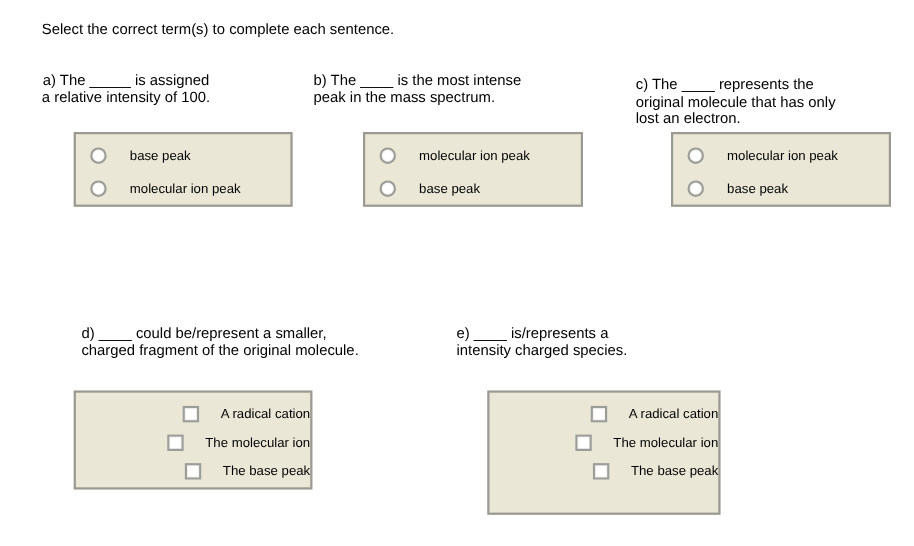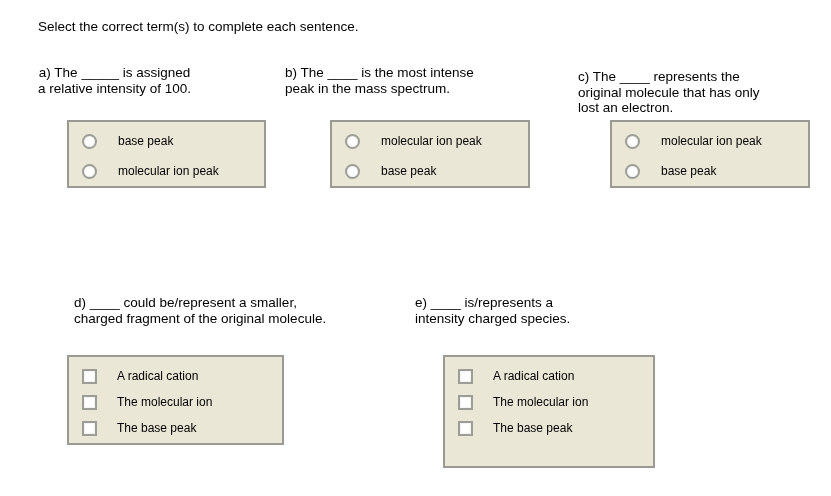--- a/index.html
+++ b/index.html
@@ -77,21 +77,21 @@
   #box-c { left: 610px; top: 120px; width: 200px; height: 68px; }
 
   #box-a .optrow, #box-b .optrow, #box-c .optrow { padding-left: 13px; }
   #box-a .optlabel, #box-b .optlabel, #box-c .optlabel { margin-left: 21px; }
   #box-a .inner, #box-b .inner, #box-c .inner { padding-top: 4px; }
 
   
   #box-d { left: 67px;  top: 355px; width: 217px; height: 90px; }
   #box-e { left: 443px; top: 355px; width: 212px; height: 113px; }
 
-  #box-d .optrow, #box-e .optrow { padding-left: 13px; }
+  #box-d .optrow, #box-e .optrow { padding-left: 13px; justify-content: flex-end; }
   #box-d .optlabel, #box-e .optlabel { margin-left: 20px; }
   #box-d .inner, #box-e .inner { padding-top: 6px; }
 
   
   #q-a { left: 38px;  top: 65px; text-align: center; }
   #q-b { left: 285px; top: 65px; }
   #q-c { left: 578px; top: 69px; }
   #q-d { left: 38px;  top: 295px; margin-left: 36px; }
   #q-e { left: 415px; top: 295px; }
 </style>

